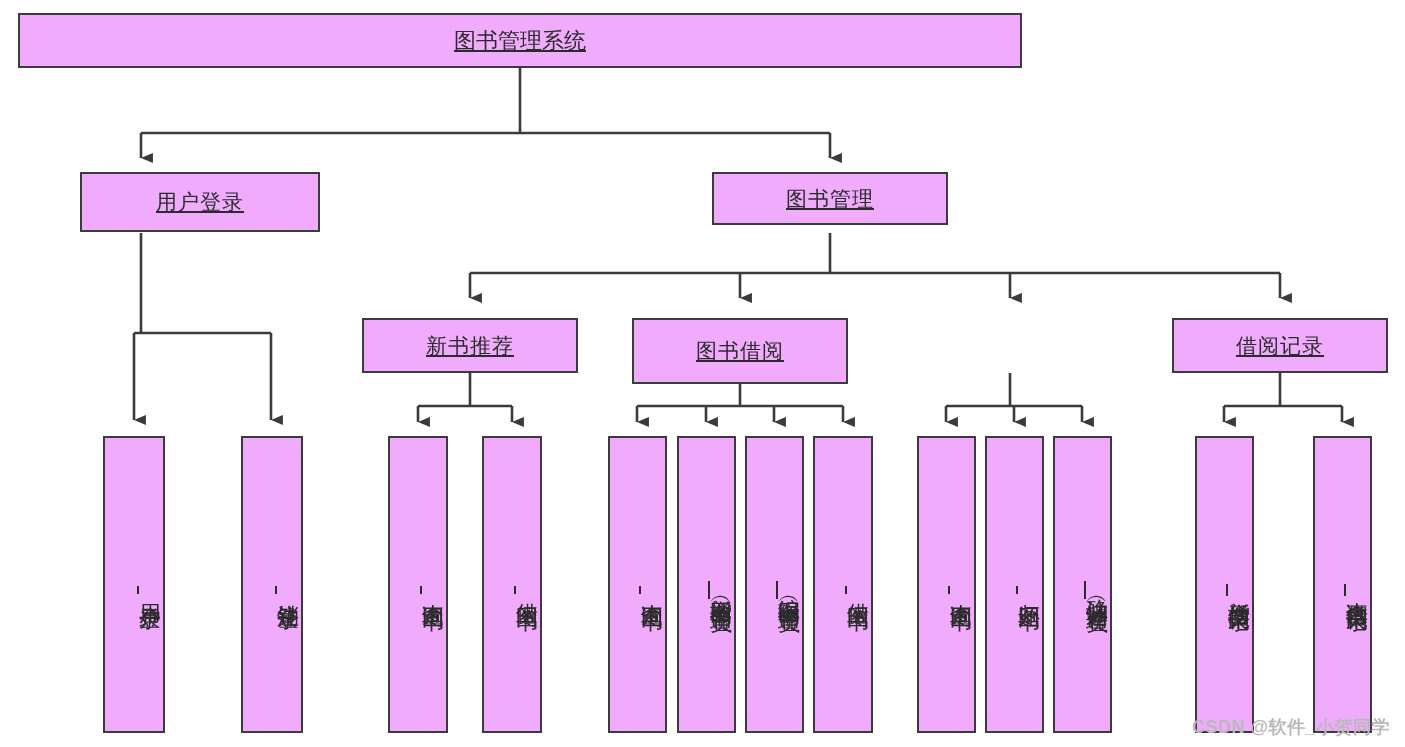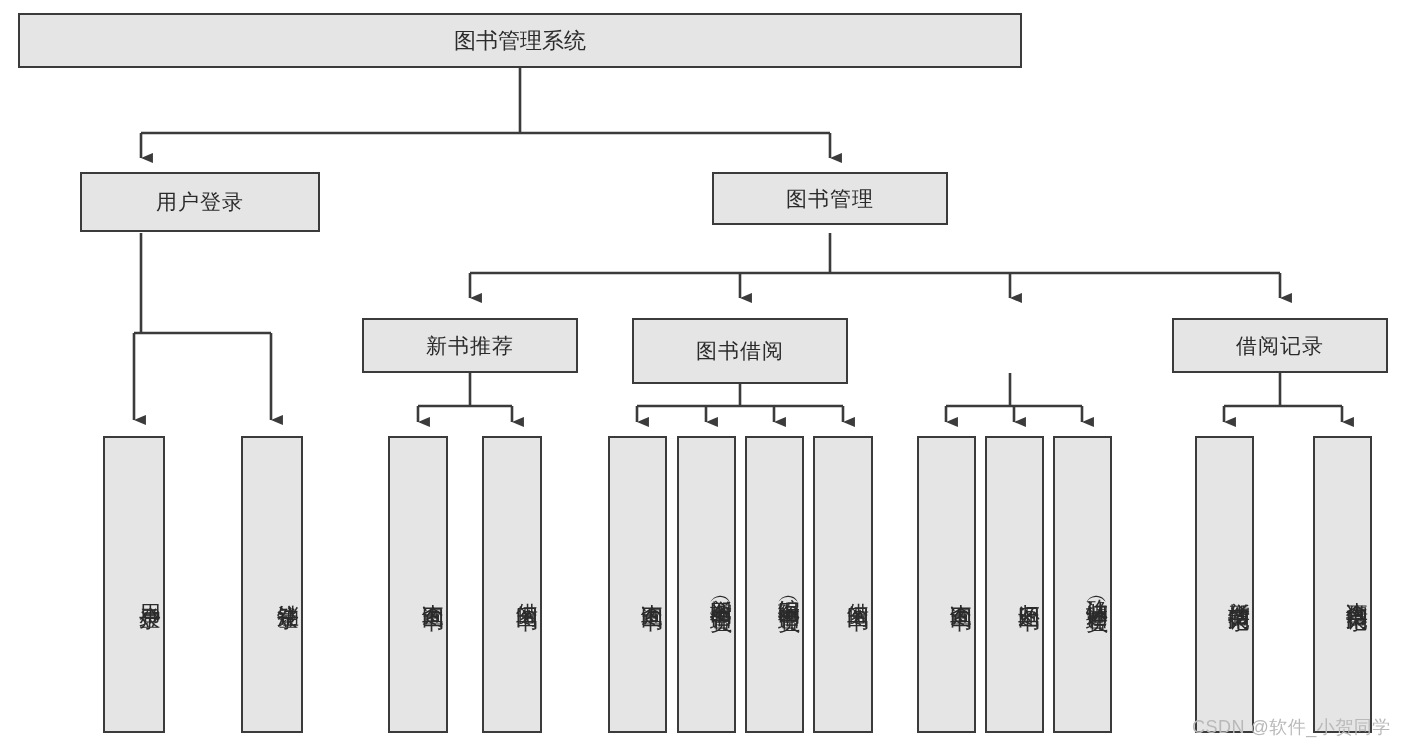--- a/index.html
+++ b/index.html
@@ -22,26 +22,27 @@
     left: 0;
     top: 0;
     width: 1405px;
     height: 747px;
     pointer-events: none;
   }
   .node {
     position: absolute;
     box-sizing: border-box;
     border: 2px solid #3b3b3b;
-    background: #e5e5e5;
+    background: #f0abfc;
     display: flex;
     align-items: center;
     justify-content: center;
     color: #2b2b2b;
     z-index: 2;
+    text-decoration: underline;
   }
   .node-h {
     font-size: 21px;
     letter-spacing: 1px;
   }
   .node-root {
     font-size: 22px;
   }
   .node-v {
     writing-mode: vertical-rl;
@@ -192,15 +193,15 @@
   </div>
 
   <div class="node node-v" style="left:1195px; top:436px; width:59px; height:297px;">
     <span class="vtext">新增借阅记录</span>
   </div>
 
   <div class="node node-v" style="left:1313px; top:436px; width:59px; height:297px;">
     <span class="vtext">查询借阅记录</span>
   </div>
 
-  <div class="watermark" style="left:1192px; top:715px;">CSDN @软件_小贺同学</div>
+  <div class="watermark" style="left:1192px; top:715px;font-weight:bold;">CSDN @软件_小贺同学</div>
 
 </div>
 
 </body></html>

